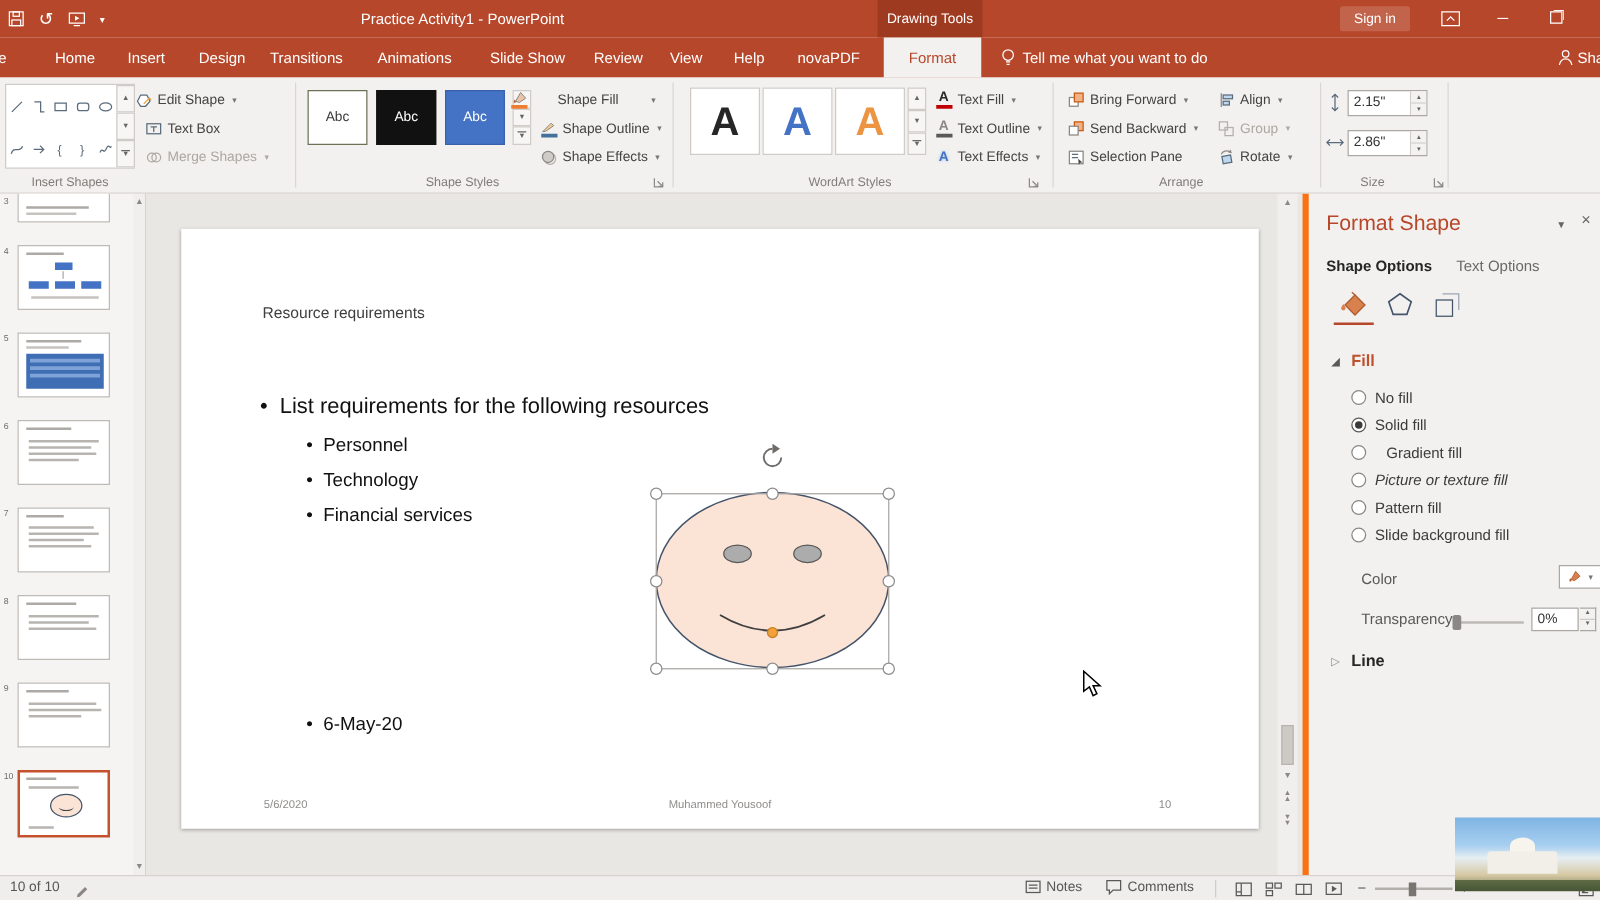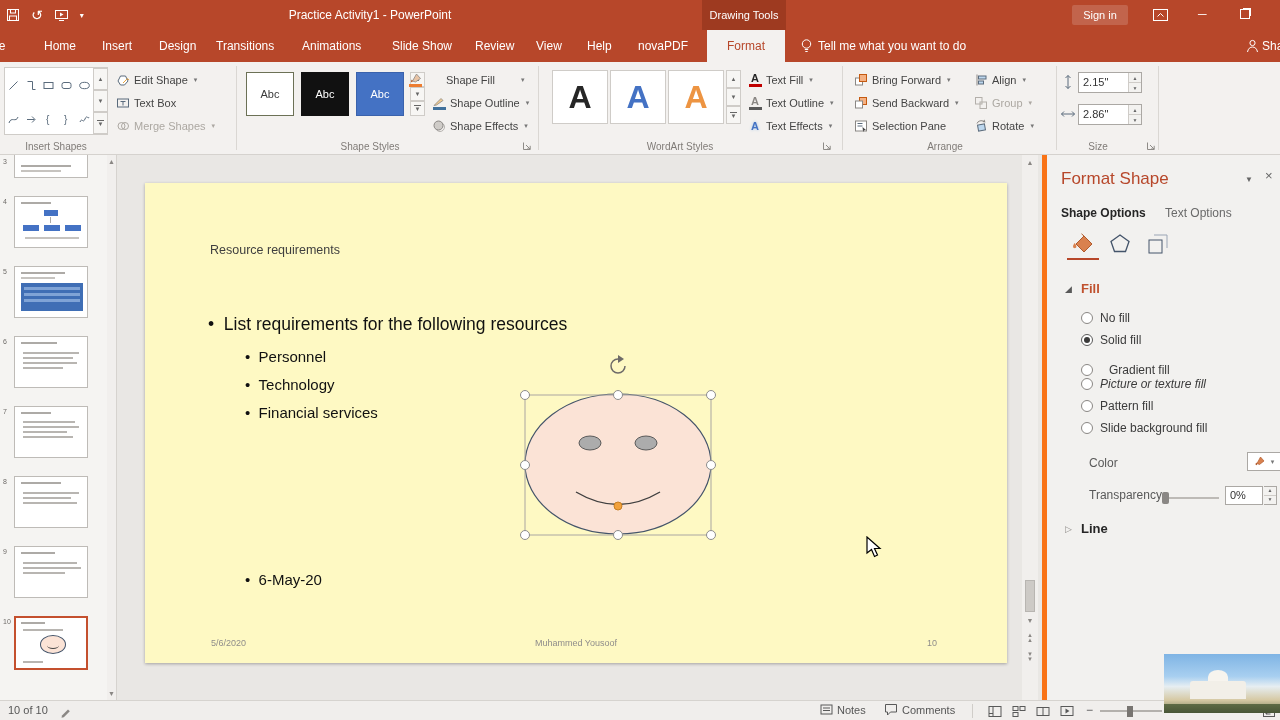--- a/index.html
+++ b/index.html
@@ -132,21 +132,21 @@
         <svg width="13" height="13">
             <path d="M2 9c2-5 3 2 5-3s3 1 4-2" fill="none" stroke="#5A6B7C"></path>
           </svg>
       </div>
       <div class="abs" style="left:88px;top:0;width:15px;height:66px;display:flex;flex-direction:column;">
         <span class="gbtn">▲</span>
         <span class="gbtn">▼</span>
         <span class="gbtn"><span style="width:7px;border-top:1px solid #666;"></span>▼</span>
       </div>
     </div>
-    <div class="rbtn" style="left:116px;top:9px;">
+    <div class="rbtn" style="left:108px;top:9px;">
       <svg width="14" height="14" viewBox="0 0 14 14">
           <path d="M2 8l2.5-5h5L12 8l-3.5 4h-4z" fill="#fff" stroke="#5A6B7C"></path>
           <path d="M7 10l4.5-4.5 1.5 1.5" stroke="#E8A33D" fill="none"></path>
         </svg>
       <span class="rlbl">Edit Shape</span>
       <span class="dd">▾</span>
     </div>
     <div class="rbtn" style="left:116px;top:32px;">
       <svg width="14" height="14" viewBox="0 0 14 14">
           <rect x="1.5" y="3" width="11" height="8" fill="none" stroke="#5A6B7C"></rect>
@@ -398,21 +398,21 @@
     </div>
   </div>
 
   <div class="abs scroll" style="left:107px;top:155px;width:10px;height:545px;border-right:1px solid #D6D3CF;">
     <span class="arr" style="margin-top:3px;">▲</span>
     <span class="arr abs" style="left:0;right:0;bottom:3px;">▼</span>
   </div>
 
   <div class="abs" style="left:117px;top:155px;width:905px;height:545px;background:#E9E7E4;">
 
-    <div class="abs" style="left:28px;top:28px;width:862px;height:480px;background:#fef9c3;box-shadow:0 1px 3px rgba(0,0,0,.3);">
+    <div class="abs" style="left:28px;top:28px;width:862px;height:480px;background:#ffffff;box-shadow:0 1px 3px rgba(0,0,0,.3);">
       <div class="abs" style="left:65px;top:60px;font-size:12.5px;color:#3F3F3F;">Resource requirements</div>
 
       <div class="abs" style="left:63px;top:131px;font-size:17.5px;color:#111;">
         <span>•&nbsp;&nbsp;</span><span>List requirements for the following resources</span>
       </div>
       <div class="abs" style="left:100px;top:165px;font-size:15px;color:#111;">
         <span>•&nbsp;&nbsp;</span><span>Personnel</span>
       </div>
       <div class="abs" style="left:100px;top:193px;font-size:15px;color:#111;">
         <span>•&nbsp;&nbsp;</span><span>Technology</span>
@@ -484,21 +484,21 @@
     <span class="abs" style="left:34px;top:126px;font-size:13px;font-weight:bold;color:#C0512E;">Fill</span>
 
     <div class="prow" style="left:34px;top:156px;">
       <span class="radio"></span>
         <span>No fill</span>
     </div>
     <div class="prow" style="left:34px;top:178px;">
       <span class="radio sel"></span>
         <span>Solid fill</span>
     </div>
-    <div class="prow" style="left:34px;top:208px;gap:16px;">
+    <div class="prow" style="left:34px;top:200px;gap:16px;">
       <span class="radio"></span>
         <span>Gradient fill</span>
     </div>
     <div class="prow" style="left:34px;top:222px;font-style:italic;">
       <span class="radio"></span>
         <span>Picture or texture fill</span>
     </div>
     <div class="prow" style="left:34px;top:244px;">
       <span class="radio"></span>
         <span>Pattern fill</span>

